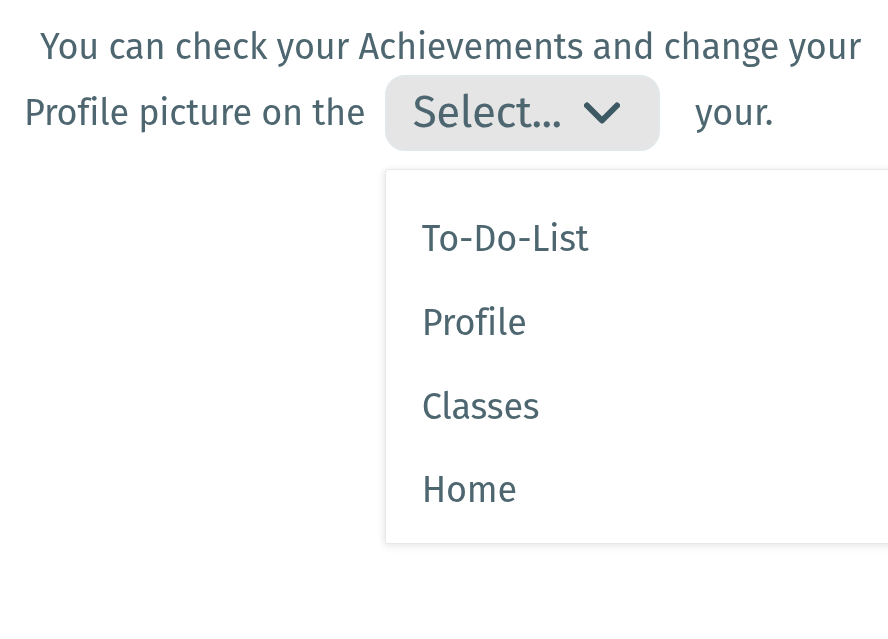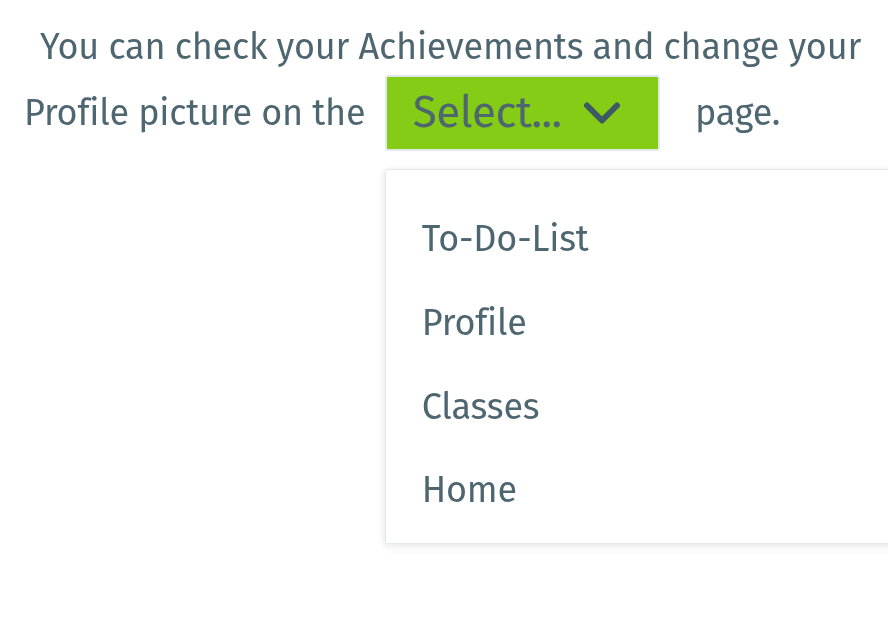--- a/index.html
+++ b/index.html
@@ -32,23 +32,23 @@
       align-items: center;
       vertical-align: middle;
       position: relative;
       margin: 0 10px;
     }
     .select-box {
       display: inline-flex;
       align-items: center;
       justify-content: space-between;
       border: 2px solid #e2e7ea;
-      border-radius: 3px;
+      border-radius: 20px;
       padding: 14px 38px 14px 26px;
-      background: #84cc16;
+      background: #e5e5e5;
       cursor: pointer;
       min-width: 270px;
     }
     .select-placeholder {
       font-size: 44px;
       color: #4d6670;
       letter-spacing: -0.5px;
       line-height: 1;
       margin-right: 22px;
     }
@@ -95,14 +95,14 @@
         </svg>
       </span>
     </span>
     <div class="dropdown">
       <div class="dropdown-item">To-Do-List</div>
       <div class="dropdown-item">Profile</div>
       <div class="dropdown-item">Classes</div>
       <div class="dropdown-item">Home</div>
     </div>
   </span>
-  <span class="text-segment"> page.</span>
+  <span class="text-segment"> your.</span>
 </div>
 
 </body></html>

